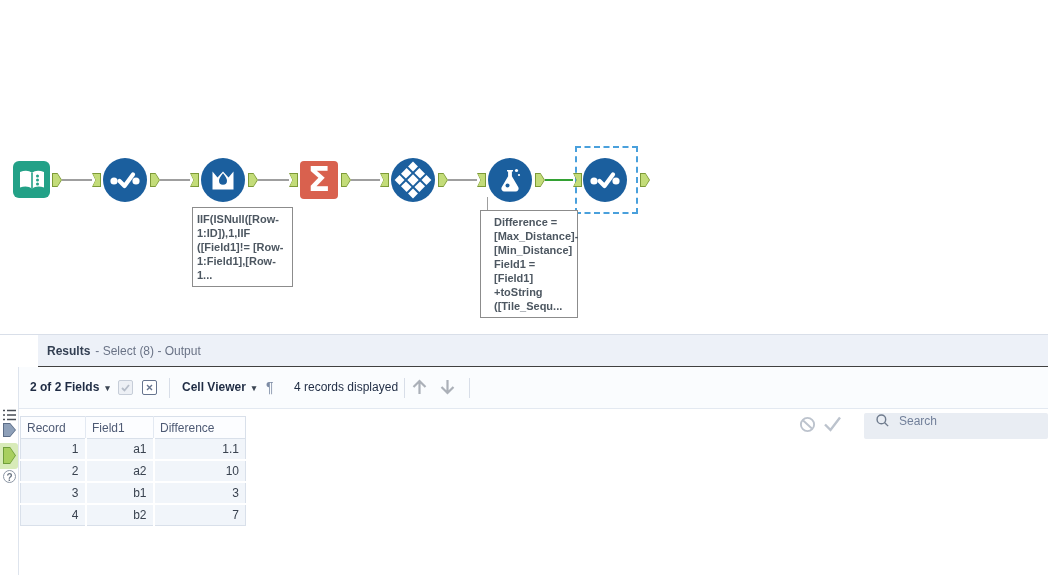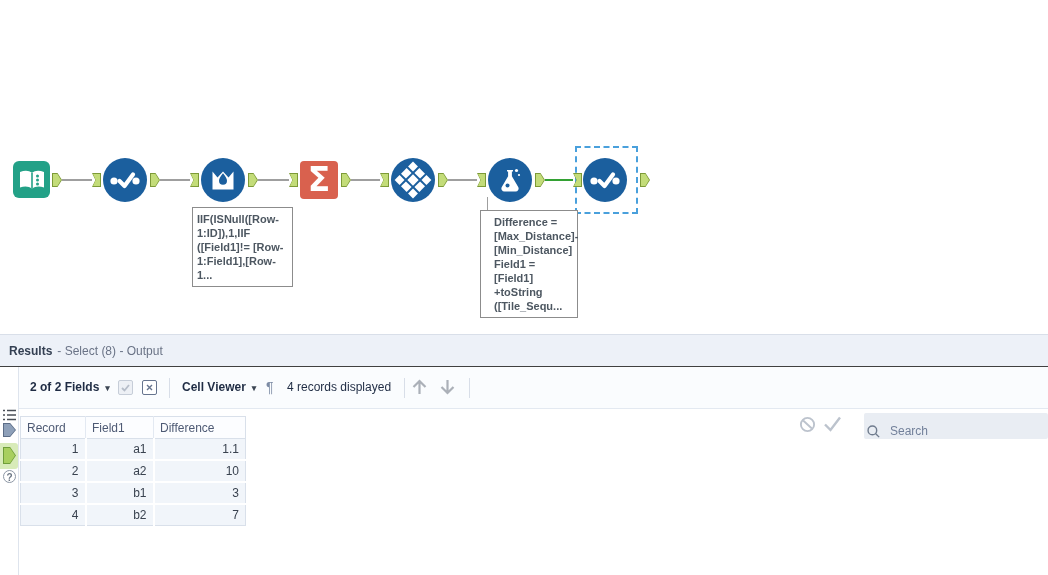--- a/index.html
+++ b/index.html
@@ -29,35 +29,35 @@
         padding:4px 4px;white-space:pre-line;}
   .anno-link{position:absolute;width:1px;background:#9f9f9f;}
   .tile-grid{width:26px;height:26px;transform:rotate(45deg);display:grid;
              grid-template-columns:repeat(3,1fr);grid-template-rows:repeat(3,1fr);gap:2px;}
   .tile-grid span{background:#fff;}
 
   
   .results{position:absolute;left:0;top:334px;width:1048px;height:241px;background:#fff;
            border-top:1px solid #d9dfe9;box-sizing:border-box;}
   .res-header{height:31px;background:#edf1f8;border-bottom:3px solid #404040;
-              display:flex;align-items:center;gap:5px;padding-left:9px;font-size:12px;}
+              display:flex;align-items:center;gap:5px;padding-left:9px;font-size:12px;margin-left:38px;}
   .res-title{font-weight:bold;color:#333f52;}
   .res-subtitle{color:#6a7386;}
   .res-toolbar{position:absolute;left:0;top:32px;width:1048px;height:42px;background:#fafcfe;
                border-bottom:1px solid #e3e9f1;box-sizing:border-box;}
   .strip{position:absolute;left:0;top:32px;bottom:0;width:18px;background:#fff;
          border-right:1px solid #dee4ed;z-index:3;}
   .tb-item{position:absolute;font-size:12px;color:#1f2c44;white-space:nowrap;}
   .caret{font-size:9px;color:#3c4654;margin-left:6px;}
   .tb-sep{position:absolute;top:44px;width:1px;height:20px;background:#d8dee8;}
   .mini-btn{position:absolute;width:15px;height:15px;border-radius:2px;box-sizing:border-box;
             display:flex;align-items:center;justify-content:center;}
   .pilcrow{color:#7c8ba4;font-size:14px;}
   .search-box{position:absolute;left:864px;top:46px;width:184px;height:26px;background:#e9edf3;
-              border-radius:2px;display:flex;align-items:flex-end;gap:7px;padding-left:2px;
+              border-radius:2px;display:flex;align-items:flex-start;gap:7px;padding-left:11px;
               box-sizing:border-box;}
   .search-box input{background:transparent;border:none;outline:none;font-size:12px;
                     color:#4a5668;width:140px;font-family:"Liberation Sans",sans-serif;}
   .search-box input::placeholder{color:#72809a;}
   .ban-icon{position:absolute;left:799px;top:49px;width:17px;height:17px;}
   .apply-icon{position:absolute;left:822px;top:47px;}
 
   .grid-table{position:absolute;left:20px;top:81px;border-collapse:collapse;font-size:12px;
               border:1px solid #d9e0ea;}
   .grid-table th{background:#fcfdff;color:#4e5a74;font-weight:400;text-align:left;
@@ -250,21 +250,21 @@
     </span>
 
     <span class="tb-sep" style="left:169px;top:11px;"></span>
 
     <span class="tb-item" style="left:182px;top:13px;font-weight:bold;">
       <span>Cell Viewer</span><span class="caret">▾</span>
     </span>
 
     <span class="tb-item pilcrow" style="left:266px;top:12px;">¶</span>
 
-    <span class="tb-item" style="left:287px;top:13px;">4 records displayed</span>
+    <span class="tb-item" style="left:294px;top:13px;">4 records displayed</span>
 
     <span class="tb-sep" style="left:404px;top:11px;"></span>
 
     <svg class="tb-item" style="left:411px;top:11px;" width="17" height="18" viewBox="0 0 17 18">
       <path d="M8.5 16 V3 M2.5 9 L8.5 3 L14.5 9" stroke="#abb0b8" stroke-width="2.2" fill="none"></path>
     </svg>
     <svg class="tb-item" style="left:439px;top:11px;" width="17" height="18" viewBox="0 0 17 18">
       <path d="M8.5 2 V15 M2.5 9 L8.5 15 L14.5 9" stroke="#abb0b8" stroke-width="2.2" fill="none"></path>
     </svg>
 

